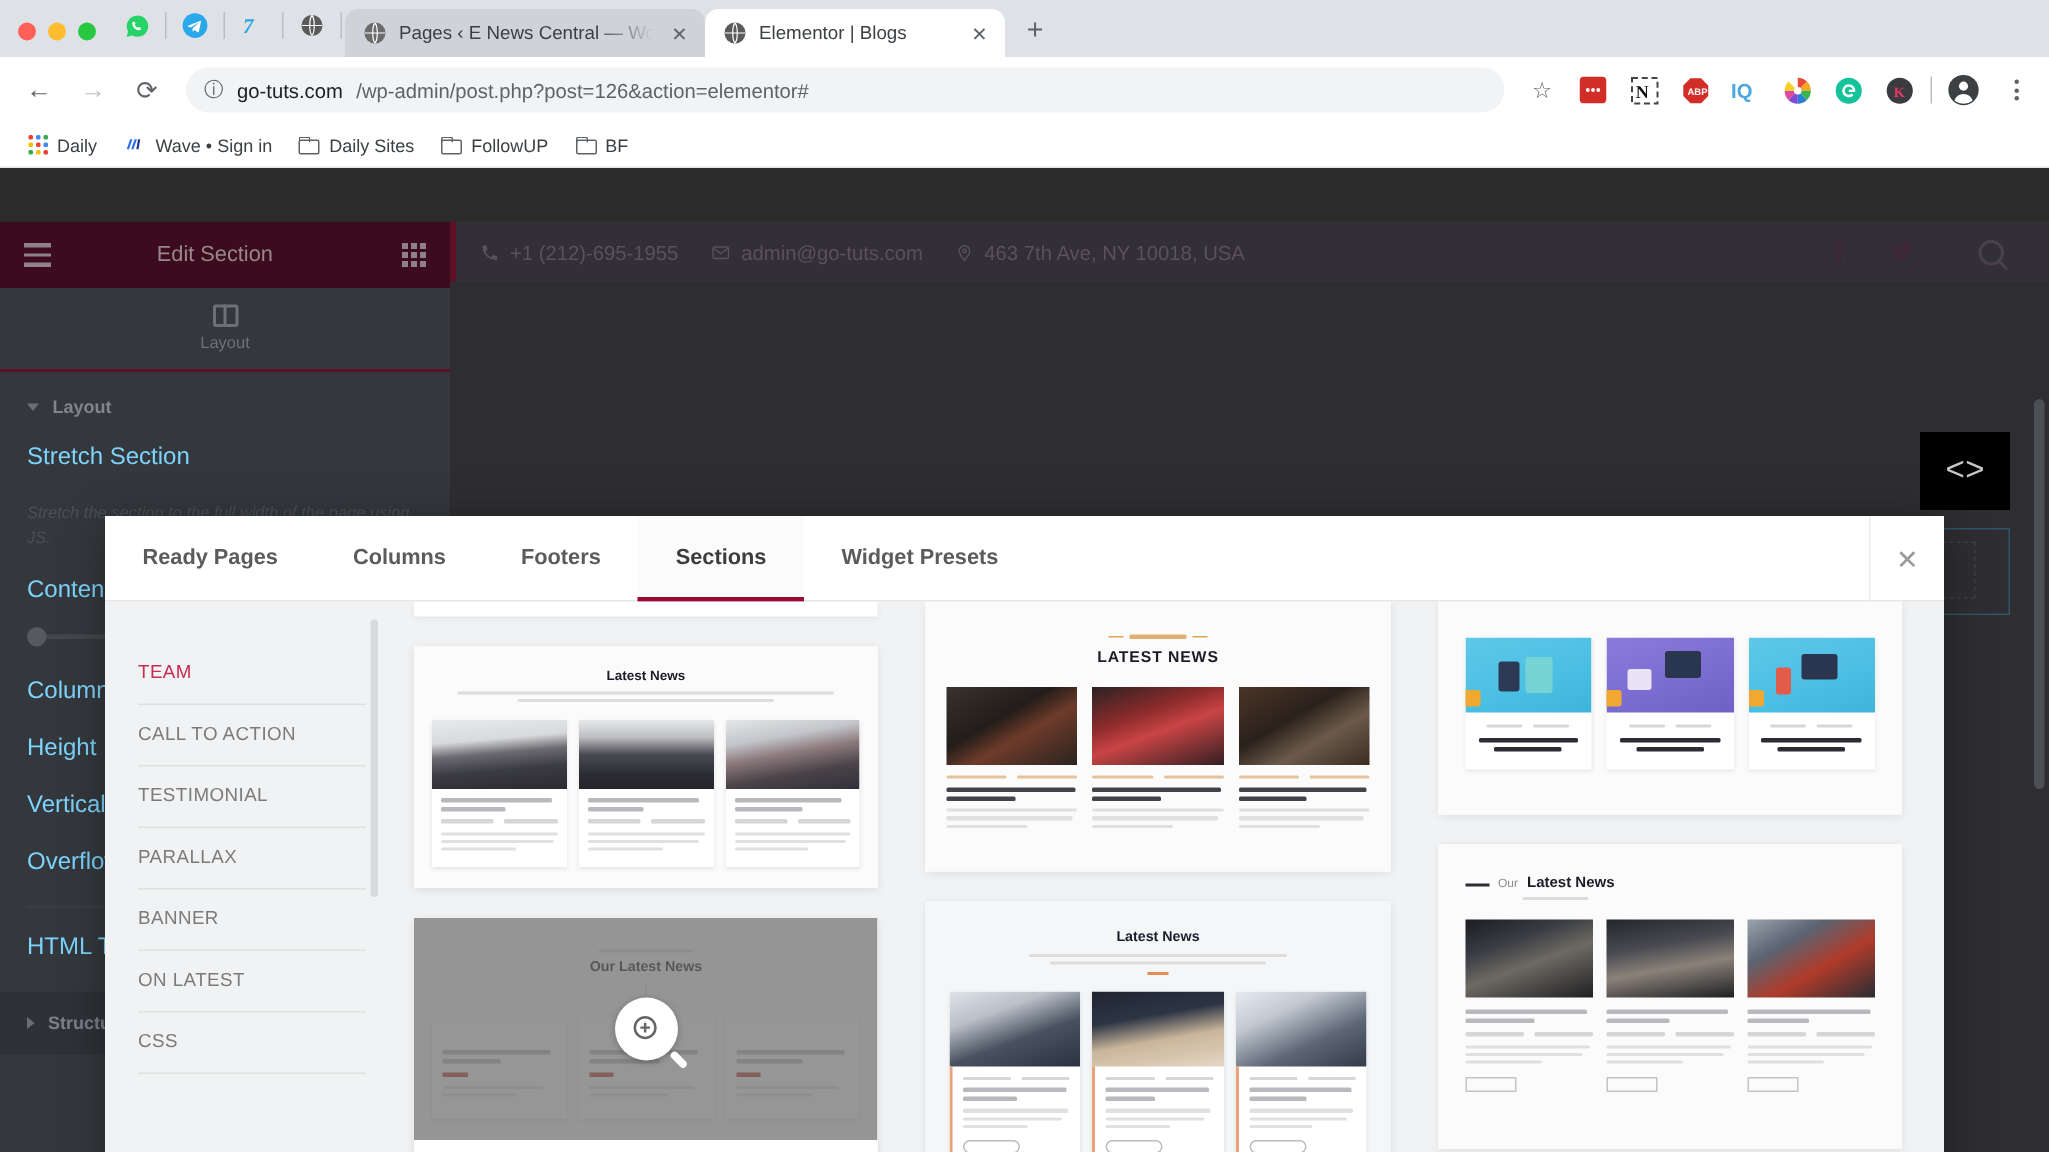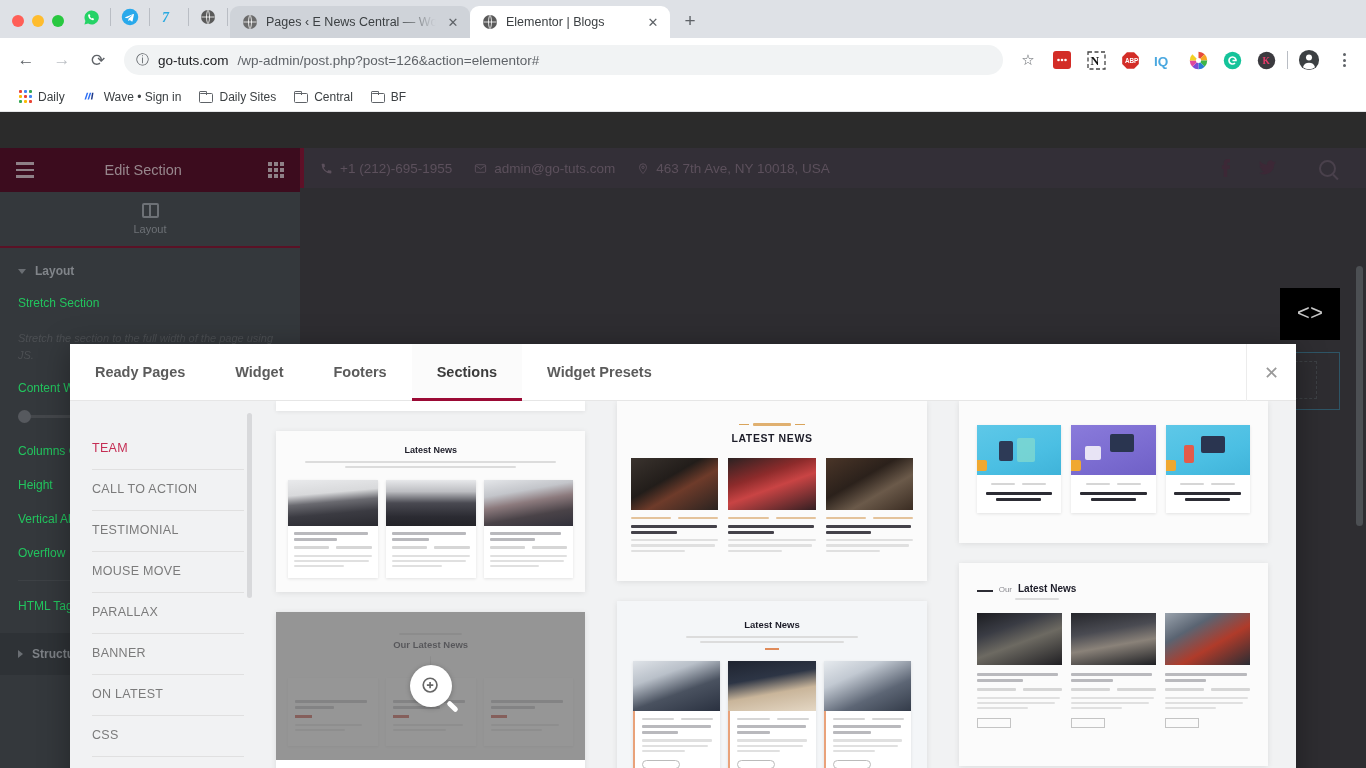--- a/index.html
+++ b/index.html
@@ -100,21 +100,21 @@
   .layout-ico::after { content: ''; position: absolute; left: 50%; top: -2px; bottom: -2px; width: 2px;
                        background: #6d7176; transform: translateX(-50%); }
 
   .el-section { padding: 16px 18px; color: #5f6267; }
   .el-sec-head { display: flex; align-items: center; gap: 9px; font-size: 12px; font-weight: bold;
                  color: #81858a; margin-bottom: 18px; }
   .caret { width: 0; height: 0; border-left: 5px solid #6a6e73; border-top: 4px solid transparent;
            border-bottom: 4px solid transparent; }
   .caret.down { border-left: 4px solid transparent; border-right: 4px solid transparent;
                 border-top: 5px solid #6a6e73; border-bottom: none; }
-  .el-row { font-size: 12px; color: #22c55e; margin-bottom: 20px; }
+  .el-row { font-size: 16px; color: #7dd3fc; margin-bottom: 20px; }
   .el-note { font-size: 11px; font-style: italic; color: #4c4f53; line-height: 1.5; margin-bottom: 18px; }
   .el-slider { height: 3px; background: #44474b; border-radius: 2px; position: relative; margin: 8px 0 26px; }
   .el-slider::before { content:''; position:absolute; left:0; top:-5px; width:13px; height:13px;
                        border-radius:50%; background:#56595e; }
   .el-divider { height: 1px; background: #3d4145; margin: 14px 0 18px; }
   .el-struct { background: #2e3236; margin: 0 -18px; padding: 14px 18px; display: flex; align-items: center;
                gap: 9px; font-size: 12px; font-weight: bold; color: #7d8186; }
 
   .canvas { position: absolute; left: 300px; top: 0; right: 0; bottom: 0; background: #2e2d31; }
   .site-topbar { height: 40px; background: #332f37; display: flex; align-items: center;
@@ -366,21 +366,21 @@
           <path fill="#1e3a8a" d="M12 3h2l-1.5 9h-2z"></path>
         </svg>
       <span>Wave • Sign in</span>
     </div>
     <div class="bm">
       <span class="folder"></span>
       <span>Daily Sites</span>
     </div>
     <div class="bm">
       <span class="folder"></span>
-      <span>Central</span>
+      <span>FollowUP</span>
     </div>
     <div class="bm">
       <span class="folder"></span>
       <span>BF</span>
     </div>
   </div>
 
   <div class="viewport">
 
     <div class="el-panel">
@@ -464,34 +464,33 @@
         <span class="searchc"></span>
       </div>
       <div class="code-widget">&lt;&gt;</div>
       <div class="dash-widget"></div>
       <div class="canvas-scroll"></div>
     </div>
 
     <div class="modal">
       <div class="modal-head">
         <div class="mtab">Ready Pages</div>
-        <div class="mtab">Widget</div>
+        <div class="mtab">Columns</div>
         <div class="mtab">Footers</div>
         <div class="mtab active">Sections</div>
         <div class="mtab">Widget Presets</div>
         <div class="modal-close">✕</div>
       </div>
 
       <div class="modal-body">
 
         <div class="cat-col">
           <div class="cat active">TEAM</div>
           <div class="cat">CALL TO ACTION</div>
           <div class="cat">TESTIMONIAL</div>
-          <div class="cat">MOUSE MOVE</div>
           <div class="cat">PARALLAX</div>
           <div class="cat">BANNER</div>
           <div class="cat">ON LATEST</div>
           <div class="cat">CSS</div>
 
           <div class="cat-scroll"></div>
         </div>
 
         <div class="grid">
 

